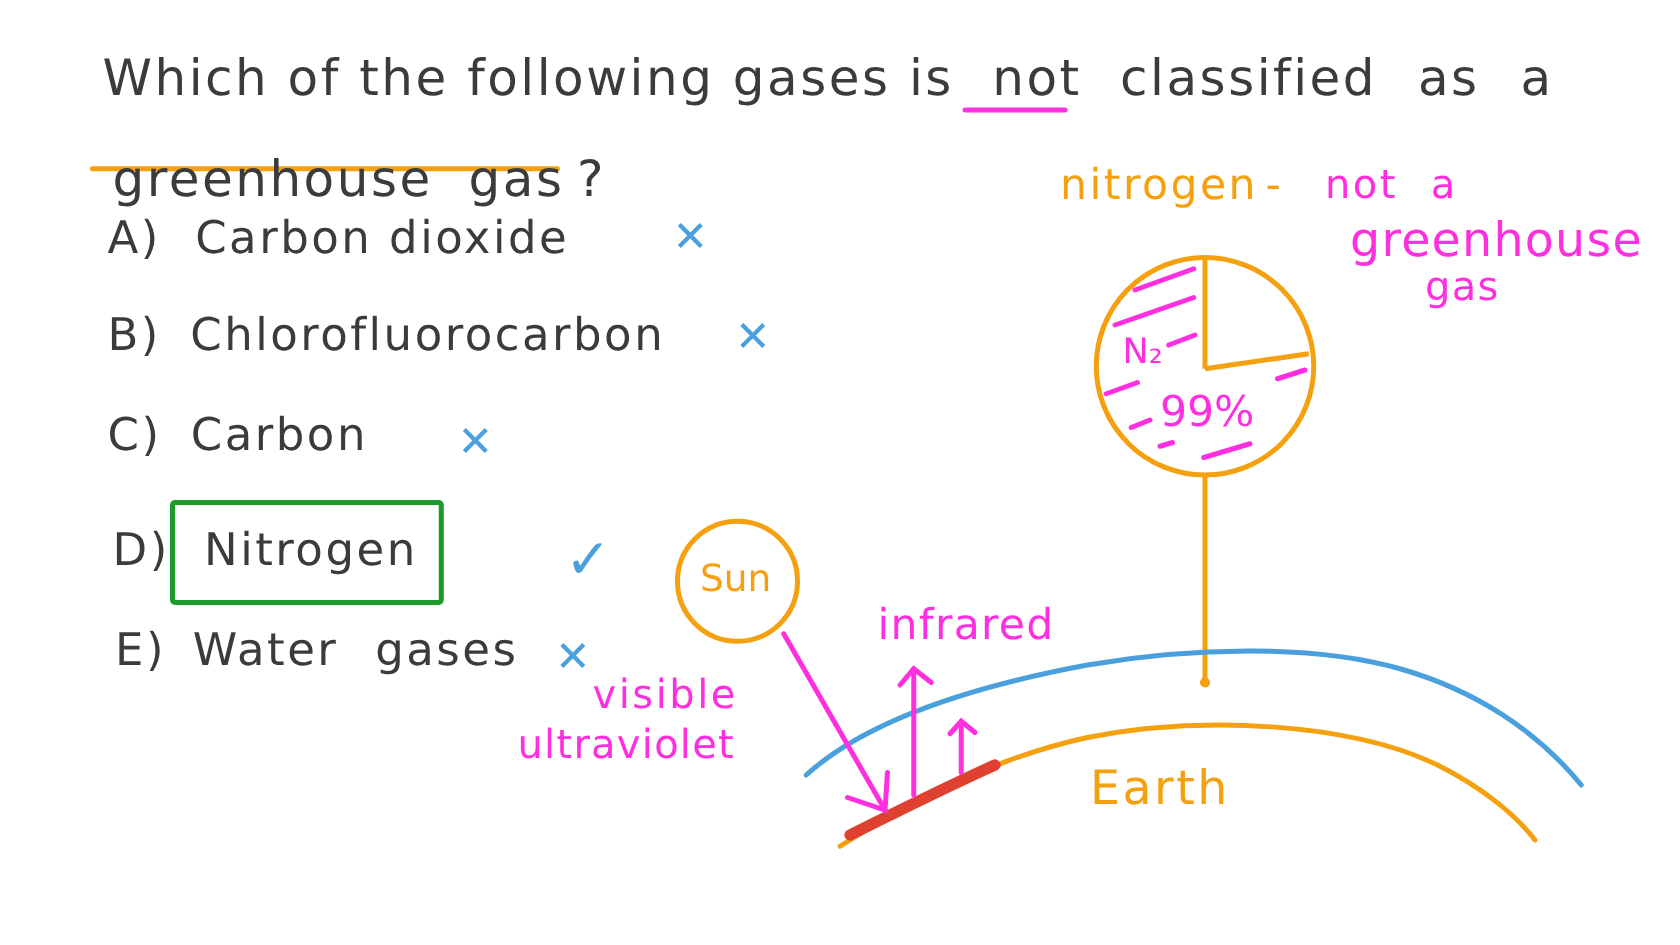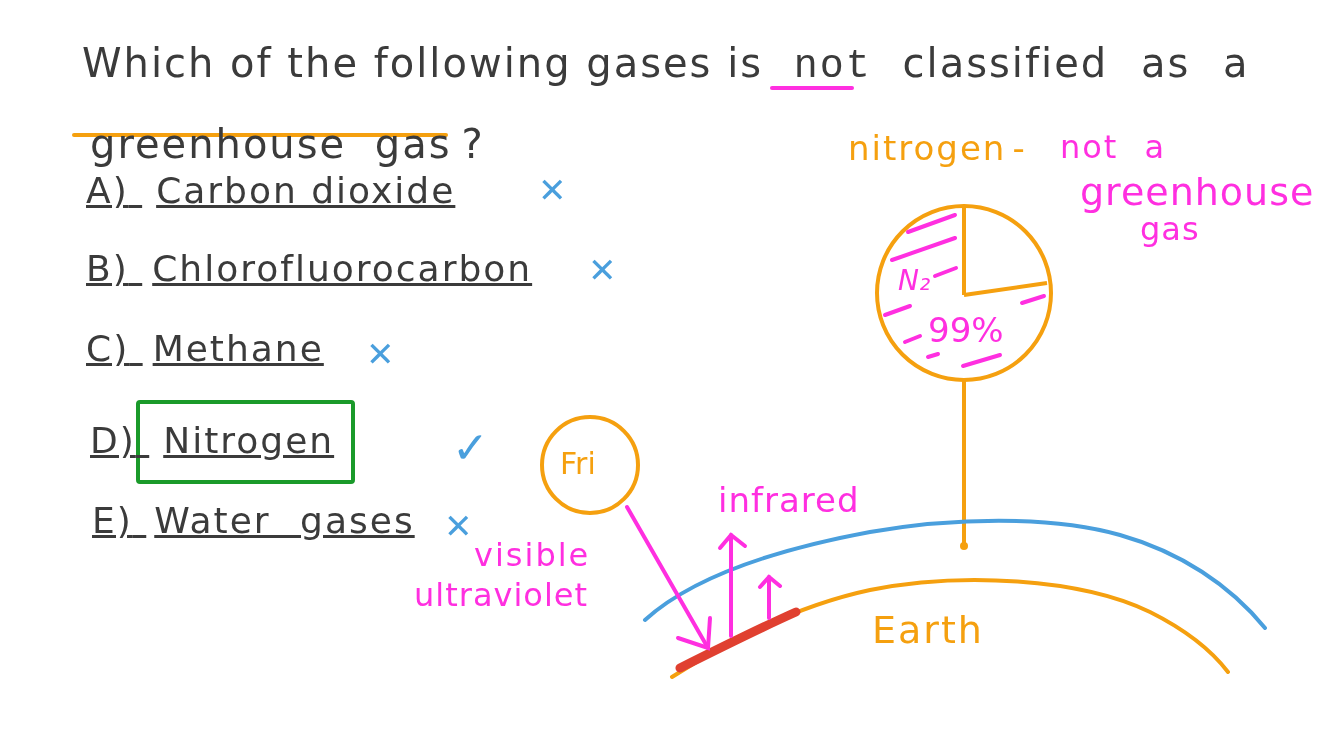--- a/index.html
+++ b/index.html
@@ -1,20 +1,20 @@
 <!DOCTYPE html>
 <html><head>
 <meta charset="utf-8">
 <style>
   html, body { margin:0; padding:0; background:#ffffff; }
   body { width:1344px; height:756px; position:relative; overflow:hidden;
          font-family:"DejaVu Sans", sans-serif; color:#3a3a3a; }
   .hand { position:absolute; white-space:nowrap; font-family:"DejaVu Sans", sans-serif; }
   .q { font-size:40px; letter-spacing:2px; color:#3b3b3b; }
-  .opt { font-size:36px; letter-spacing:2px; color:#3b3b3b;text-decoration:underline; }
+  .opt { font-size:36px; letter-spacing:2px; color:#3b3b3b; }
   .mark { font-size:34px; color:#4a9fdd; position:absolute; }
   .pink { color:#ff2fe0; }
   .orange { color:#f5a00f; }
   svg { position:absolute; left:0; top:0; }
 </style>
 </head>
 <body>
 
 <svg width="1344" height="756">
 
@@ -60,42 +60,42 @@
   <g stroke="#ff2fe0" stroke-width="4" stroke-linecap="round" fill="none">
     <line x1="731" y1="636" x2="731" y2="535"></line>
     <polyline points="720,548 731,535 745,546"></polyline>
     <line x1="769" y1="618" x2="769" y2="577"></line>
     <polyline points="760,587 769,577 780,586"></polyline>
   </g>
 </svg>
 
 <div class="hand q" style="left:82px; top:40px;">
   <span>Which of the following gases is</span>
-  <span style="margin-left:16px;font-family:Liberation Mono, monospace;">not</span>
+  <span style="margin-left:16px;">not</span>
   <span style="margin-left:16px; word-spacing:18px;">classified as a</span>
 </div>
 <div class="hand q" style="left:90px; top:88px;margin-top:33px;">
   <span style="word-spacing:14px;">greenhouse gas</span><span style="margin-left:10px;">?</span>
 </div>
 
 <div class="hand opt" style="left:86px; top:170px;">
   <span>A)</span>
   <span style="margin-left:14px;">Carbon dioxide</span>
 </div>
 <span class="mark" style="left:538px; top:170px;">✕</span>
 
 <div class="hand opt" style="left:86px; top:248px;">
   <span>B)</span>
   <span style="margin-left:10px;">Chlorofluorocarbon</span>
 </div>
 <span class="mark" style="left:588px; top:250px;">✕</span>
 
 <div class="hand opt" style="left:86px; top:328px;">
   <span>C)</span>
-  <span style="margin-left:10px;">Methane</span>
+  <span style="margin-left:10px;">Carbon</span>
 </div>
 <span class="mark" style="left:366px; top:334px;">✕</span>
 
 <div class="hand opt" style="left:90px; top:420px;">
   <span>D)</span>
   <span style="margin-left:14px;">Nitrogen</span>
 </div>
 <span class="mark" style="left:452px; top:422px; font-size:44px;">✓</span>
 
 <div class="hand opt" style="left:92px; top:500px;">
@@ -104,23 +104,23 @@
 </div>
 <span class="mark" style="left:444px; top:506px;">✕</span>
 
 <div class="hand orange" style="left:848px; top:128px; font-size:34px; letter-spacing:2px;">
   <span>nitrogen</span><span style="margin-left:6px;">-</span>
 </div>
 <div class="hand pink" style="left:1060px; top:128px; font-size:32px; letter-spacing:2px; word-spacing:14px;">not a</div>
 <div class="hand pink" style="left:1080px; top:170px; font-size:38px; letter-spacing:1px;">greenhouse</div>
 <div class="hand pink" style="left:1140px; top:210px; font-size:32px; letter-spacing:1px;">gas</div>
 
-<div class="hand pink" style="left:898px; top:264px; font-size:28px;font-style:italic;">N₂</div>
+<div class="hand pink" style="left:898px; top:264px; font-size:28px;">N₂</div>
 <div class="hand pink" style="left:928px; top:310px; font-size:34px;">99%</div>
 
-<div class="hand orange" style="left:560px; top:446px; font-size:30px;">Fri</div>
+<div class="hand orange" style="left:560px; top:446px; font-size:30px;">Sun</div>
 
 <div class="hand pink" style="left:474px; top:536px; font-size:32px; letter-spacing:2px;">visible</div>
 <div class="hand pink" style="left:414px; top:576px; font-size:32px; letter-spacing:1px;">ultraviolet</div>
 
-<div class="hand pink" style="left:718px; top:480px; font-size:34px; letter-spacing:1px;">infrared</div>
+<div class="hand pink" style="left:702px; top:480px; font-size:34px; letter-spacing:1px;">infrared</div>
 
 <div class="hand orange" style="left:872px; top:608px; font-size:38px; letter-spacing:2px;">Earth</div>
 
 </body></html>

